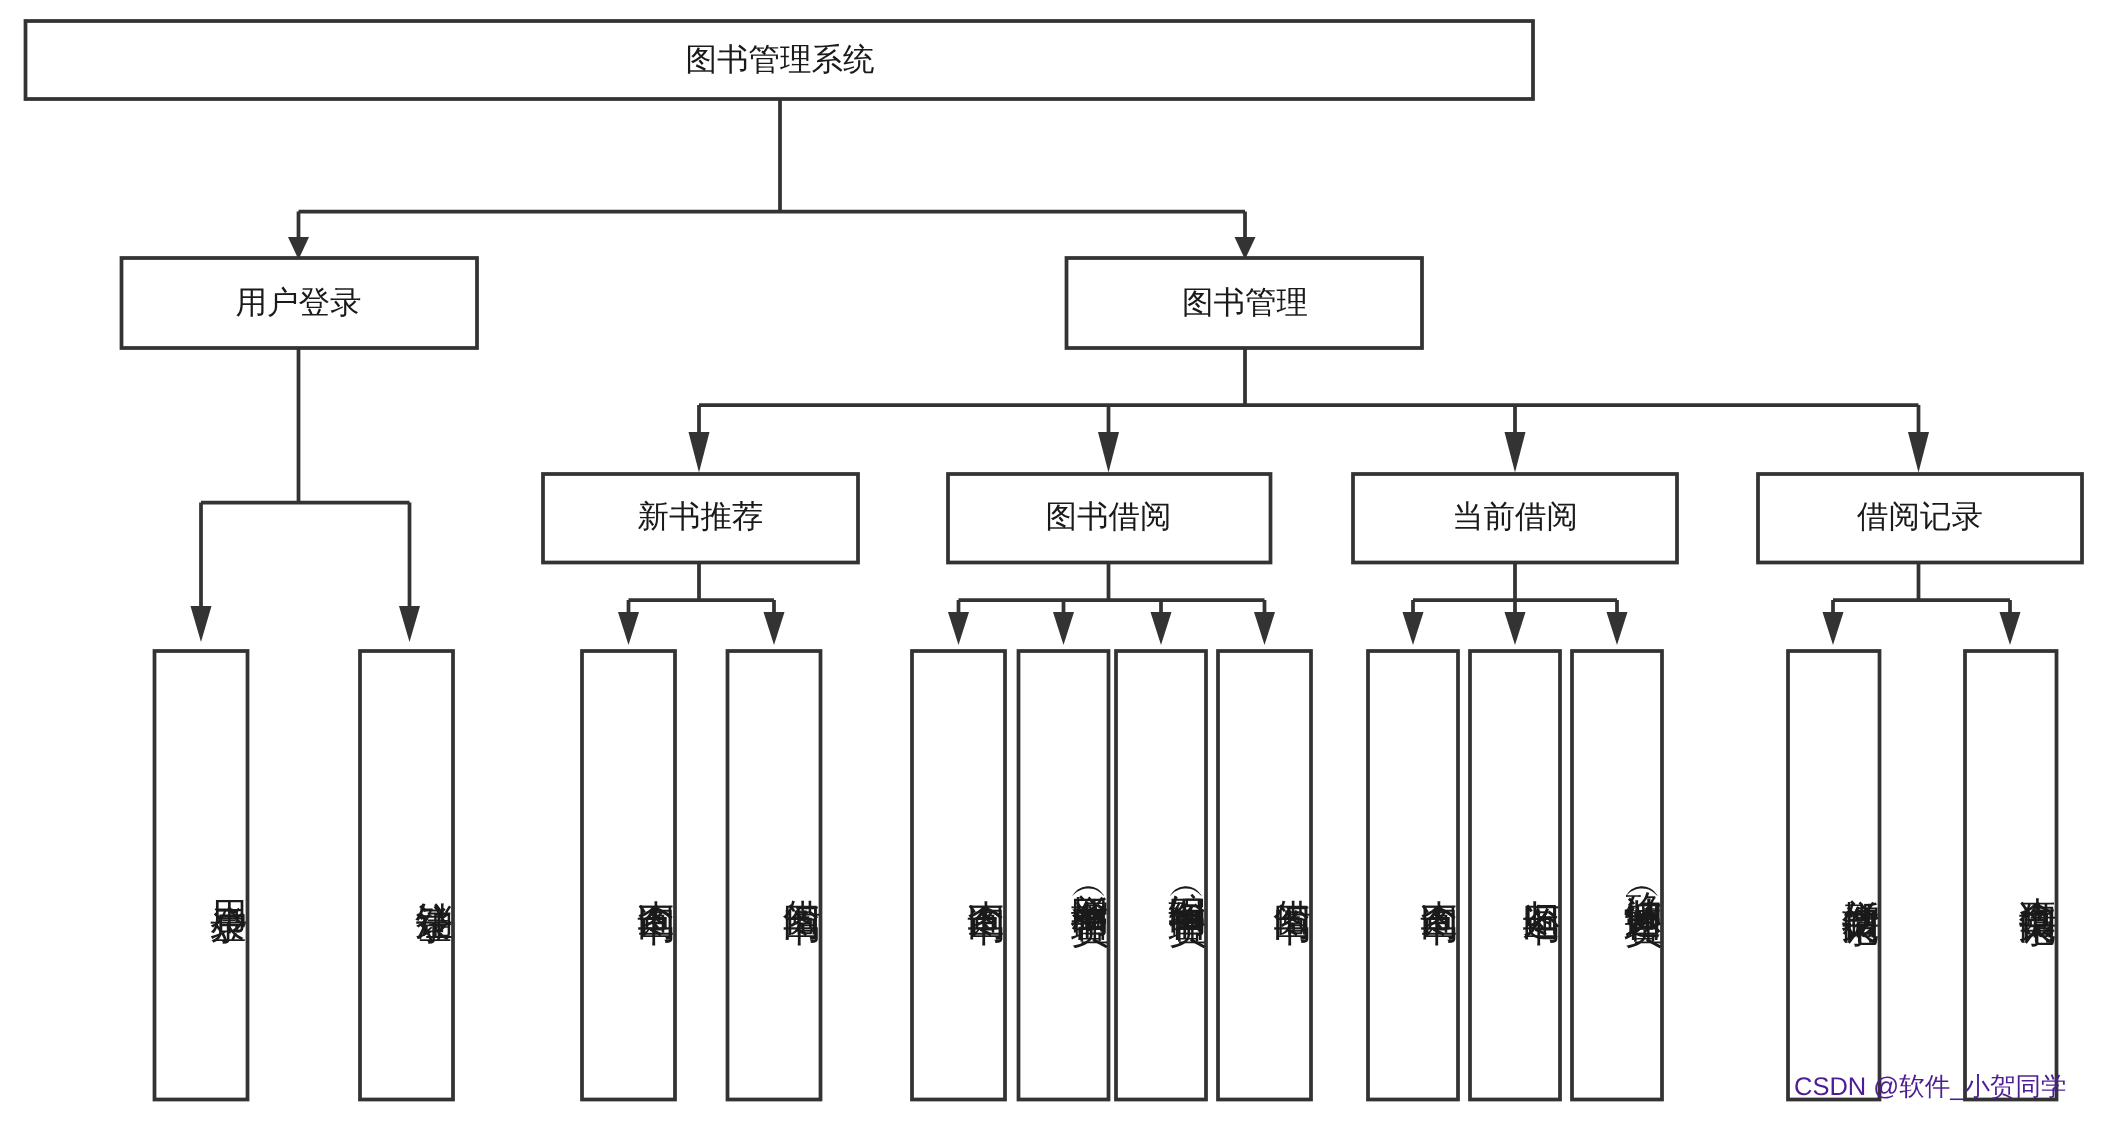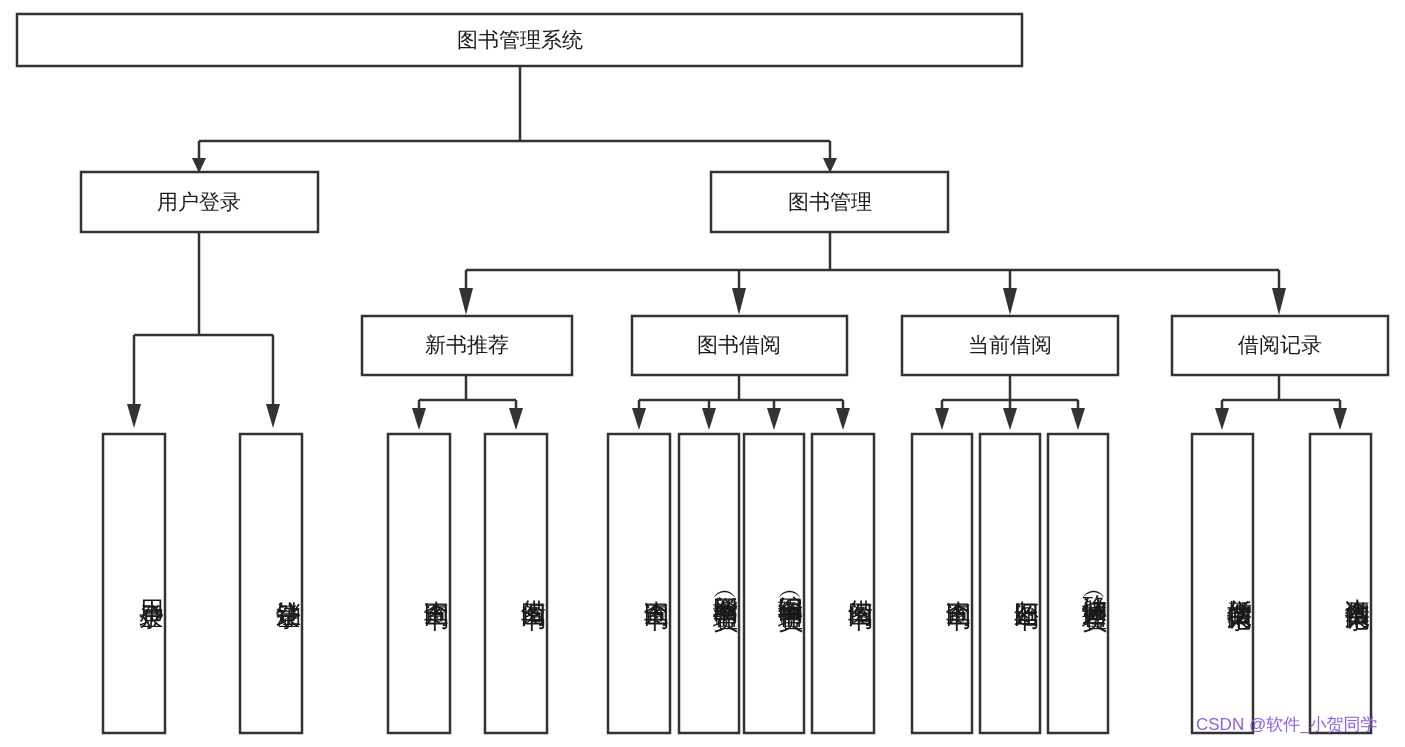--- a/index.html
+++ b/index.html
@@ -59,21 +59,21 @@
     display: flex;
     align-items: flex-start;
     justify-content: center;
     white-space: nowrap;
     pointer-events: none;
   }
   .watermark {
     position: absolute;
     font-family: "Liberation Sans", "DejaVu Sans", sans-serif;
     font-size: 17px;
-    color: #8b5cf6;
+    color: #4c1d95;
     white-space: nowrap;
   }
 </style>
 </head>
 <body>
 
 <div id="diagram-root">
 
   <svg id="tree-svg" viewBox="0 0 1405 747">
     <defs></defs>

